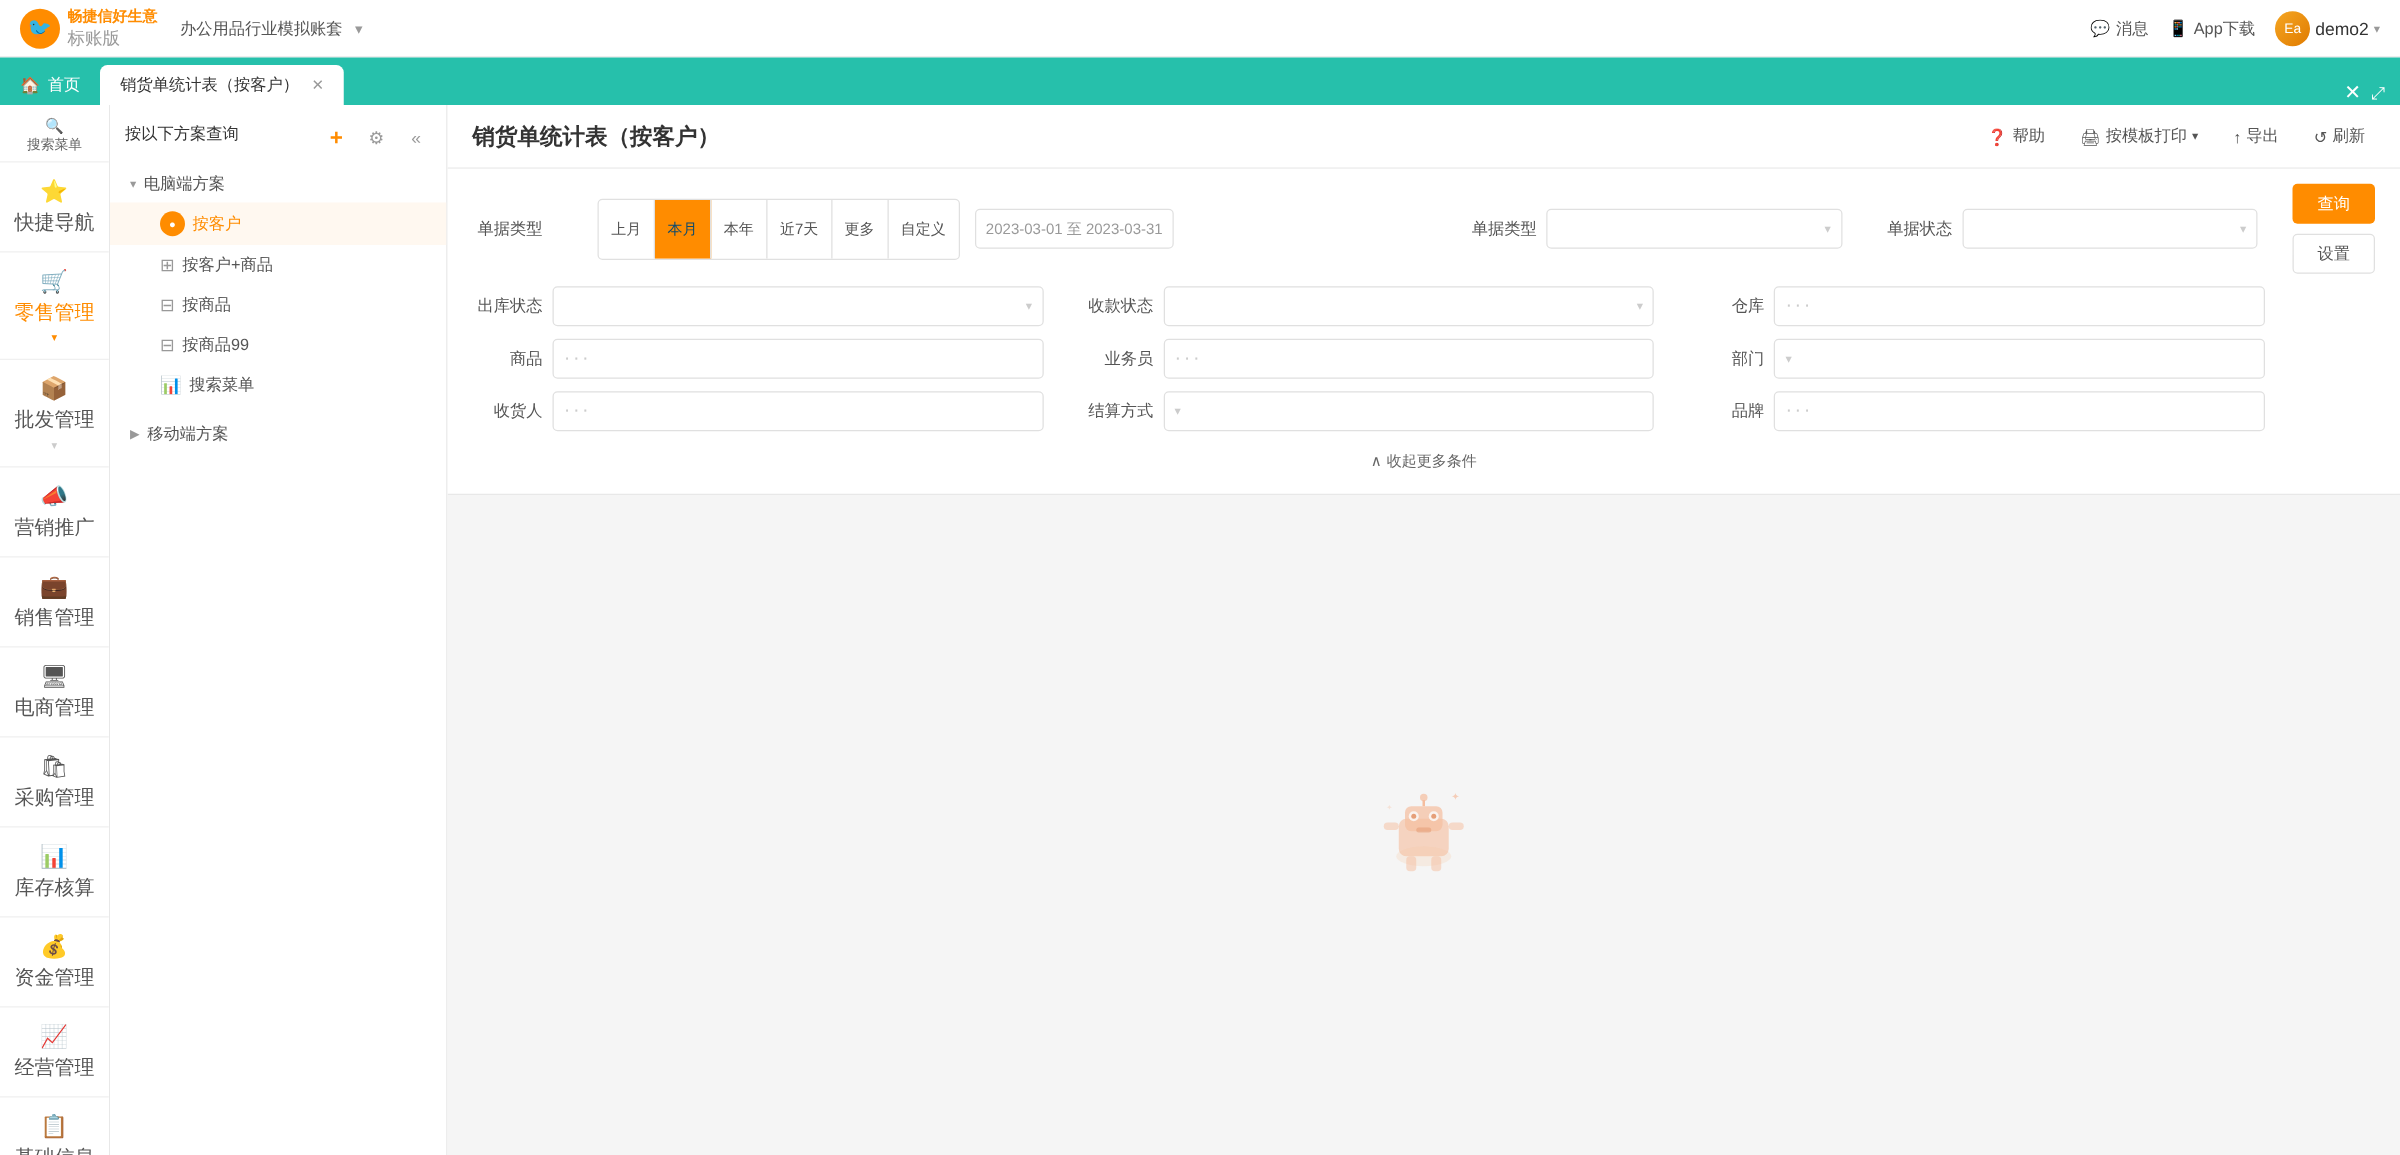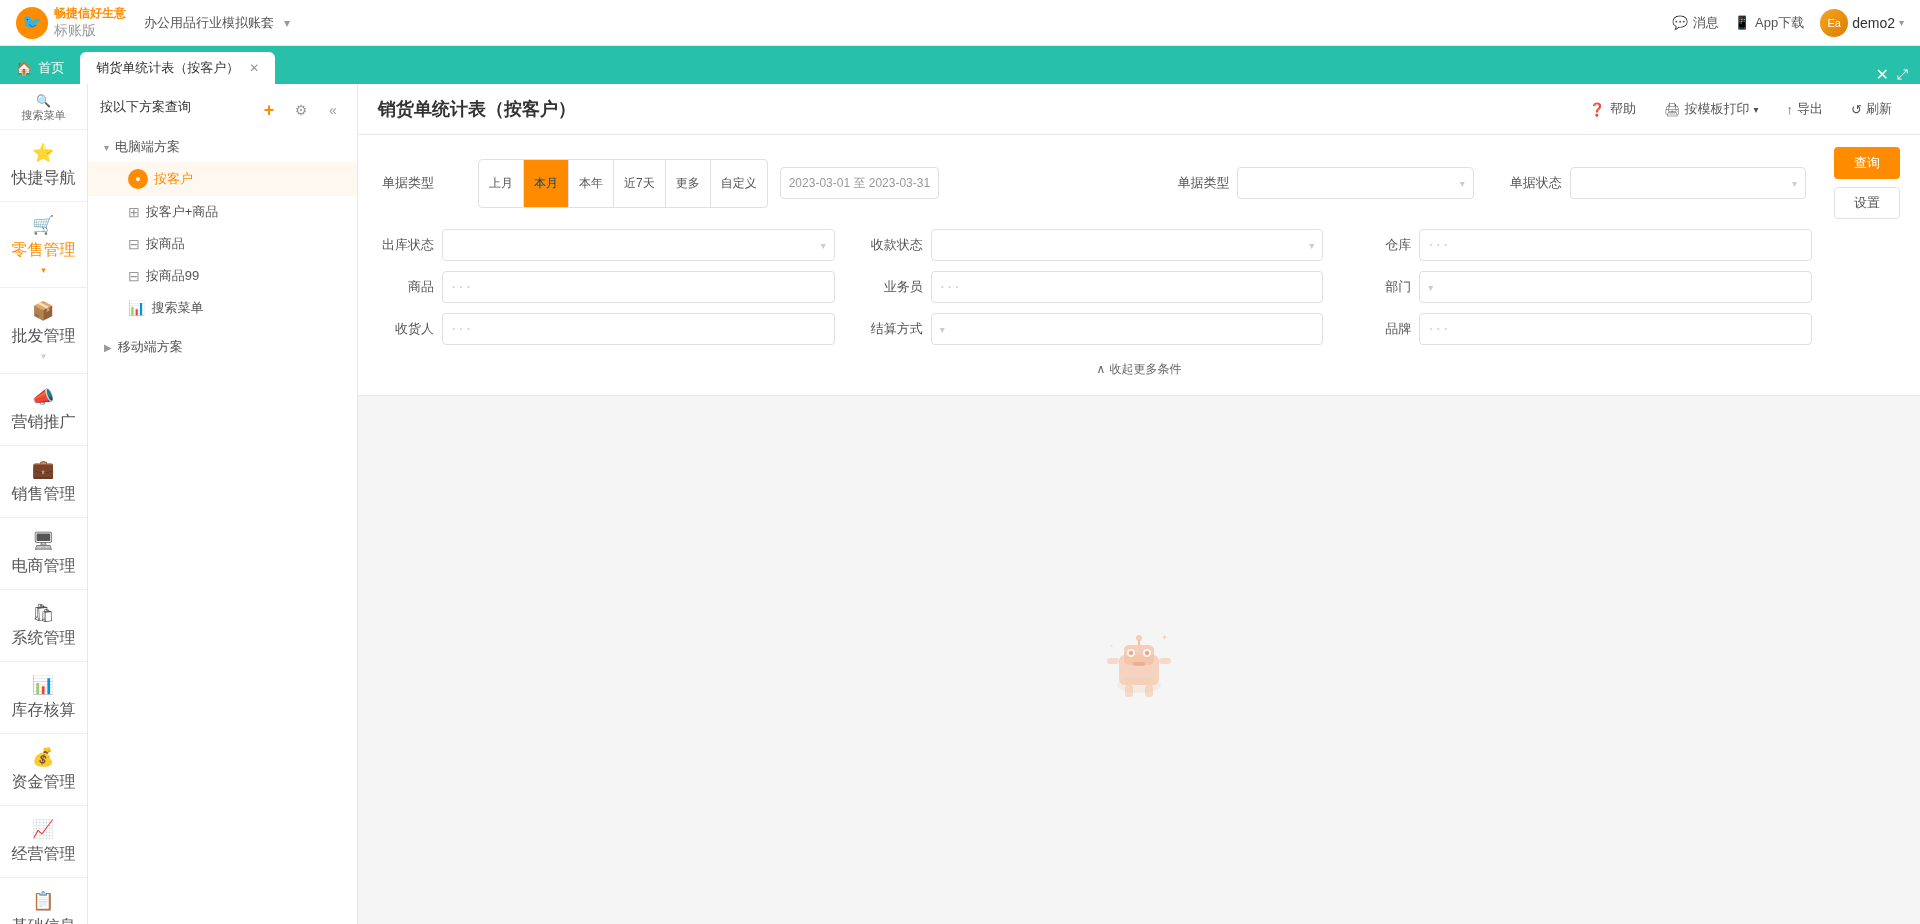--- a/index.html
+++ b/index.html
@@ -492,21 +492,21 @@
     <div class="sidebar-item">
       <span class="icon">💼</span>
       <span class="label">销售管理</span>
     </div>
     <div class="sidebar-item">
       <span class="icon">🖥</span>
       <span class="label">电商管理</span>
     </div>
     <div class="sidebar-item">
       <span class="icon">🛍</span>
-      <span class="label">系统管理</span>
+      <span class="label">采购管理</span>
     </div>
     <div class="sidebar-item">
       <span class="icon">📊</span>
       <span class="label">库存核算</span>
     </div>
     <div class="sidebar-item">
       <span class="icon">💰</span>
       <span class="label">资金管理</span>
     </div>
     <div class="sidebar-item">

